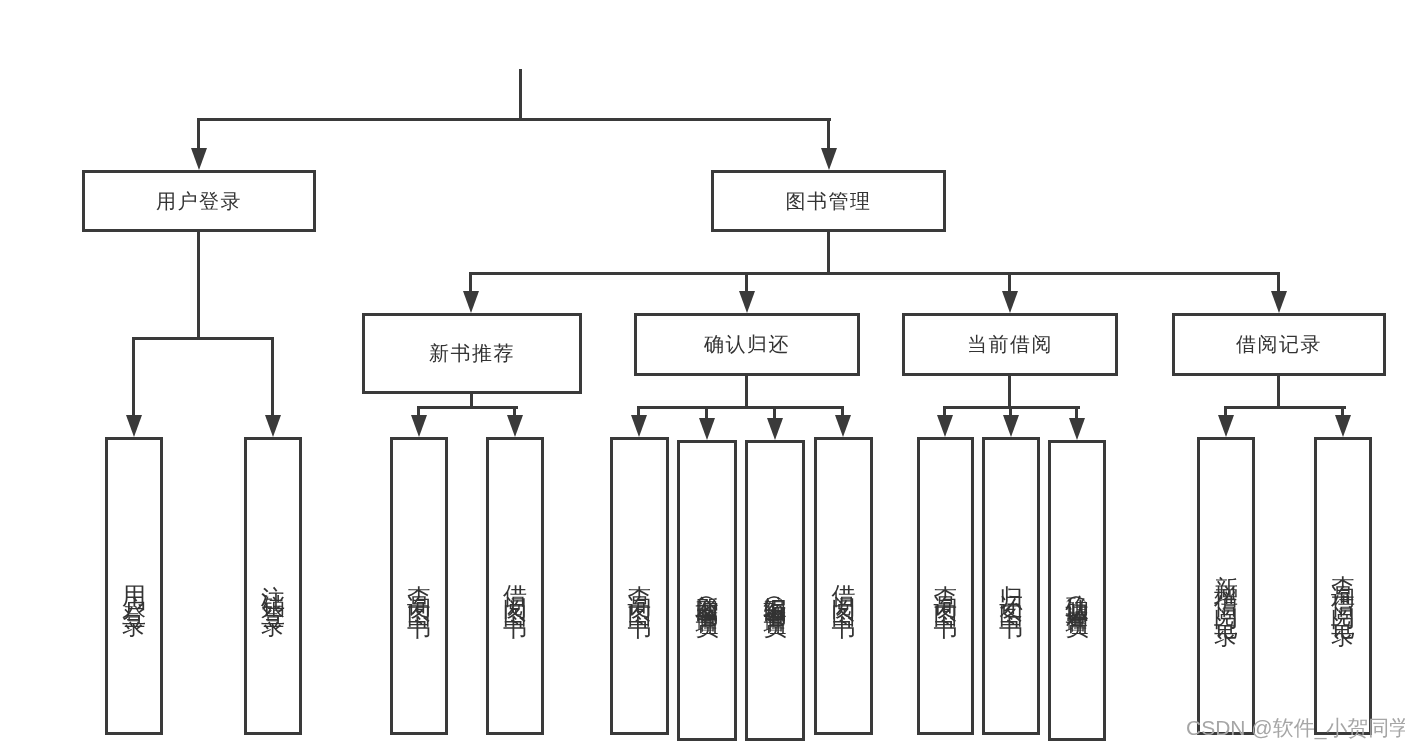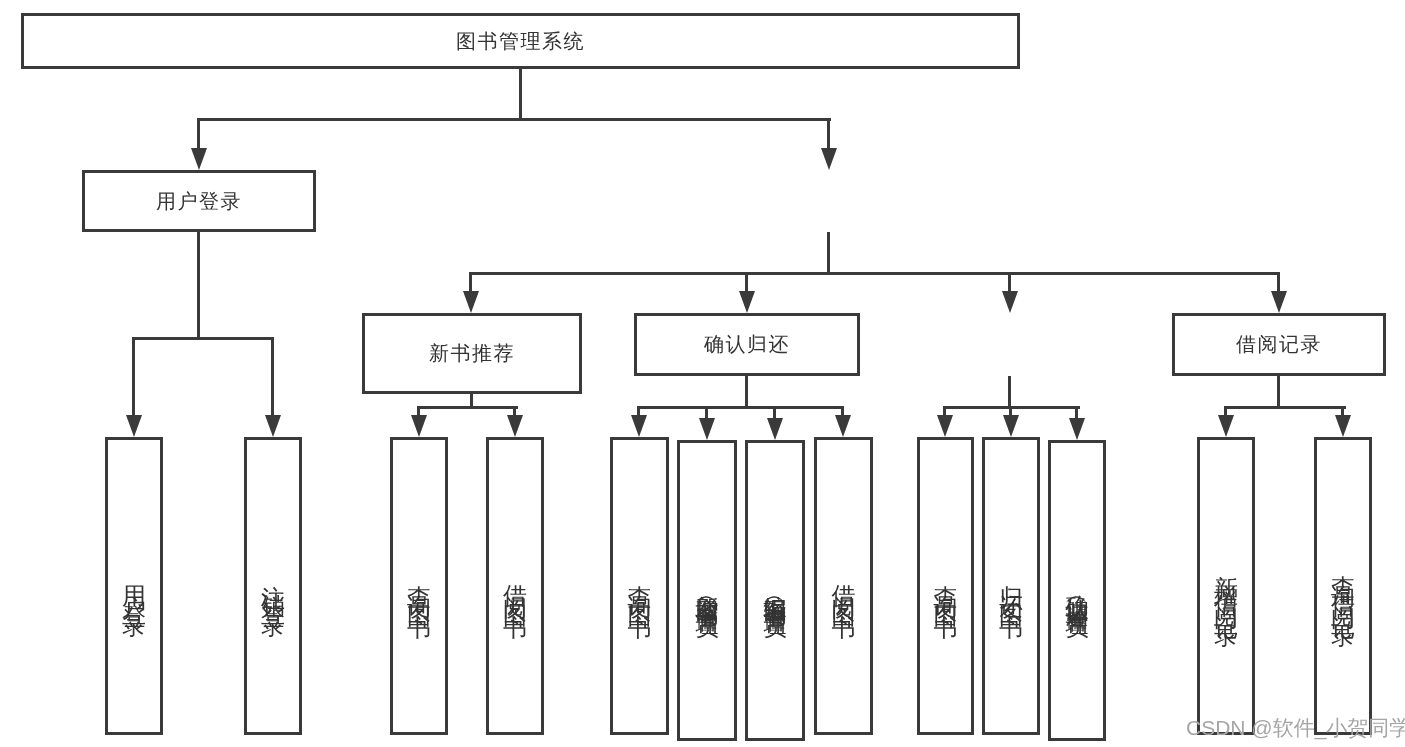--- a/index.html
+++ b/index.html
@@ -91,33 +91,36 @@
   <div class="vl" style="left:1075px;top:406px;height:12px"></div>
   <div class="ar" style="left:1069px;top:418px"></div>
 
   <div class="vl" style="left:1277px;top:376px;height:33px"></div>
   <div class="hl" style="left:1224px;top:406px;width:122px"></div>
   <div class="vl" style="left:1224px;top:406px;height:12px"></div>
   <div class="ar" style="left:1218px;top:415px"></div>
   <div class="vl" style="left:1341px;top:406px;height:12px"></div>
   <div class="ar" style="left:1335px;top:415px"></div>
 
-  <div class="box" style="left:21px;top:13px;width:999px;height:56px">
-    <span class="htext">图书管理系统</span>
-  </div>
 
   <div class="box" style="left:82px;top:170px;width:234px;height:62px">
     <span class="htext">用户登录</span>
+  </div>
+  <div class="box" style="left:711px;top:170px;width:235px;height:62px">
+    <span class="htext">图书管理</span>
   </div>
 
   <div class="box" style="left:362px;top:313px;width:220px;height:81px">
     <span class="htext">新书推荐</span>
   </div>
   <div class="box" style="left:634px;top:313px;width:226px;height:63px">
     <span class="htext">确认归还</span>
+  </div>
+  <div class="box" style="left:902px;top:313px;width:216px;height:63px">
+    <span class="htext">当前借阅</span>
   </div>
   <div class="box" style="left:1172px;top:313px;width:214px;height:63px">
     <span class="htext">借阅记录</span>
   </div>
 
   <div class="box" style="left:105px;top:437px;width:58px;height:298px">
     <span class="vtext">用户登录</span>
   </div>
   <div class="box" style="left:244px;top:437px;width:58px;height:298px">
     <span class="vtext">注销登录</span>

